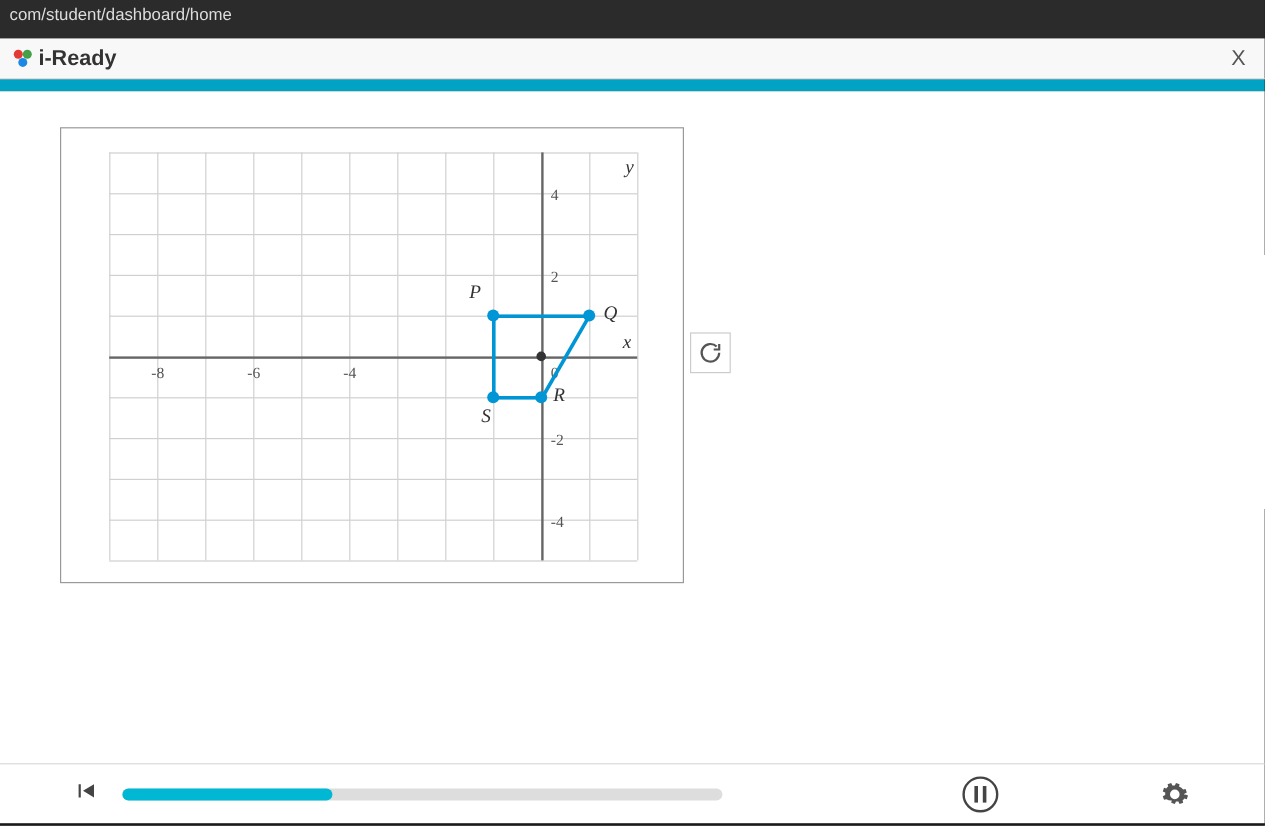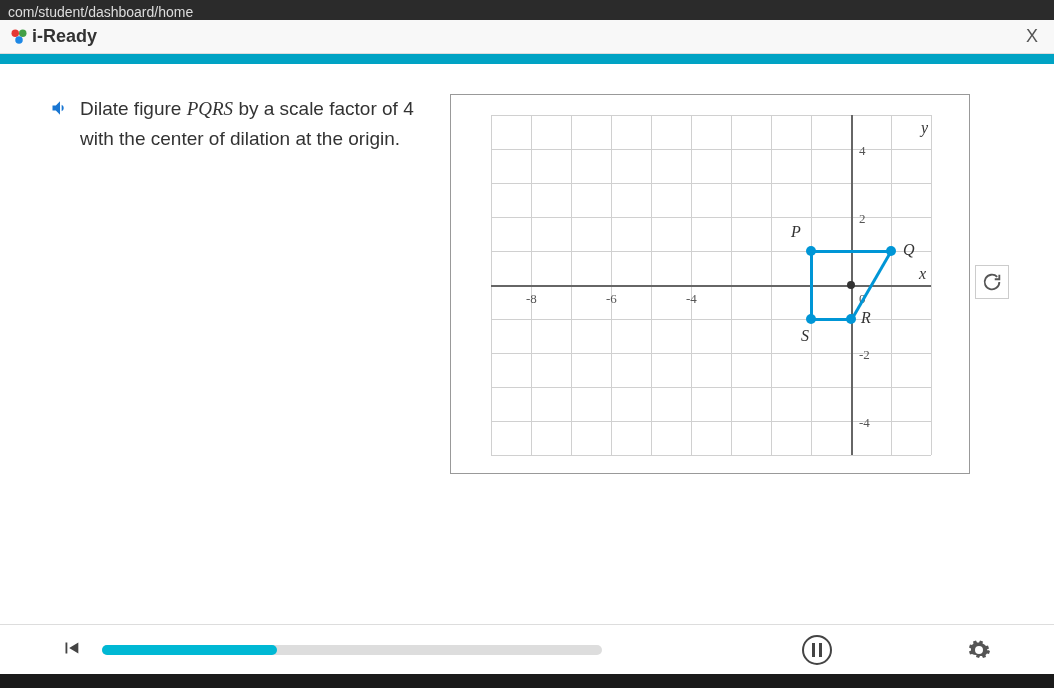--- a/index.html
+++ b/index.html
@@ -1,17 +1,17 @@
 <!DOCTYPE html>
 <html><head>
 <meta charset="utf-8">
 <style>
   * { box-sizing: border-box; margin: 0; padding: 0; }
   html, body { width: 1054px; height: 688px; font-family: Arial, sans-serif; background: #1a1a1a; overflow: hidden; }
-  .url-bar { background: #2b2b2b; color: #ddd; font-size: 14px; padding: 4px 8px; height: 20px; }
+  .url-bar { background: #2b2b2b; color: #ddd; font-size: 14px; padding: 4px 8px; height: 32px; }
   .app-header { background: #f8f8f8; height: 34px; display: flex; align-items: center; padding: 16px 10px; border-bottom: 1px solid #ddd; position: relative; }
   .logo { display: flex; align-items: center; gap: 4px; font-weight: bold; font-size: 18px; color: #333; }
   .logo-icon { width: 18px; height: 18px; }
   .header-title { position: absolute; left: 50%; transform: translateX(-50%); color: #444; font-size: 15px; }
   .close-x { margin-left: auto; color: #555; font-size: 18px; cursor: pointer; padding: 0 6px; }
   .teal-bar { background: #00a3c4; height: 10px; }
   .content { background: #fff; height: 560px; padding: 30px 40px 0 50px; display: flex; gap: 20px; position: relative; }
   .question-col { width: 380px; display: flex; gap: 10px; }
   .audio-icon { width: 20px; flex-shrink: 0; margin-top: 4px; }
   .question-text { color: #333; font-size: 19px; line-height: 1.6; }
@@ -52,30 +52,20 @@
       <circle cx="12" cy="16" r="5" fill="#1e88e5"></circle>
     </svg>
     <span>i-Ready</span>
   </div>
   <div class="close-x">X</div>
 </div>
 
 <div class="teal-bar"></div>
 
 <div class="content">
-  <div class="question-col">
-    <div class="audio-icon">
-      <svg viewBox="0 0 24 24" width="20" height="20">
-          <path fill="#1976d2" d="M3 9v6h4l5 5V4L7 9H3zm13.5 3a4.5 4.5 0 0 0-2.5-4v8a4.5 4.5 0 0 0 2.5-4z"></path>
-        </svg>
-    </div>
-    <div class="question-text">
-      <span>Dilate figure </span><em>PQRS</em><span> by a scale factor of 4 with the center of dilation at the origin.</span>
-    </div>
-  </div>
 
   <div class="graph-col">
     <div class="graph-box">
       <div class="grid-area">
 
         <div class="grid-line-v" style="left:0px"></div>
         <div class="grid-line-v" style="left:40px"></div>
         <div class="grid-line-v" style="left:80px"></div>
         <div class="grid-line-v" style="left:120px"></div>
         <div class="grid-line-v" style="left:160px"></div>

